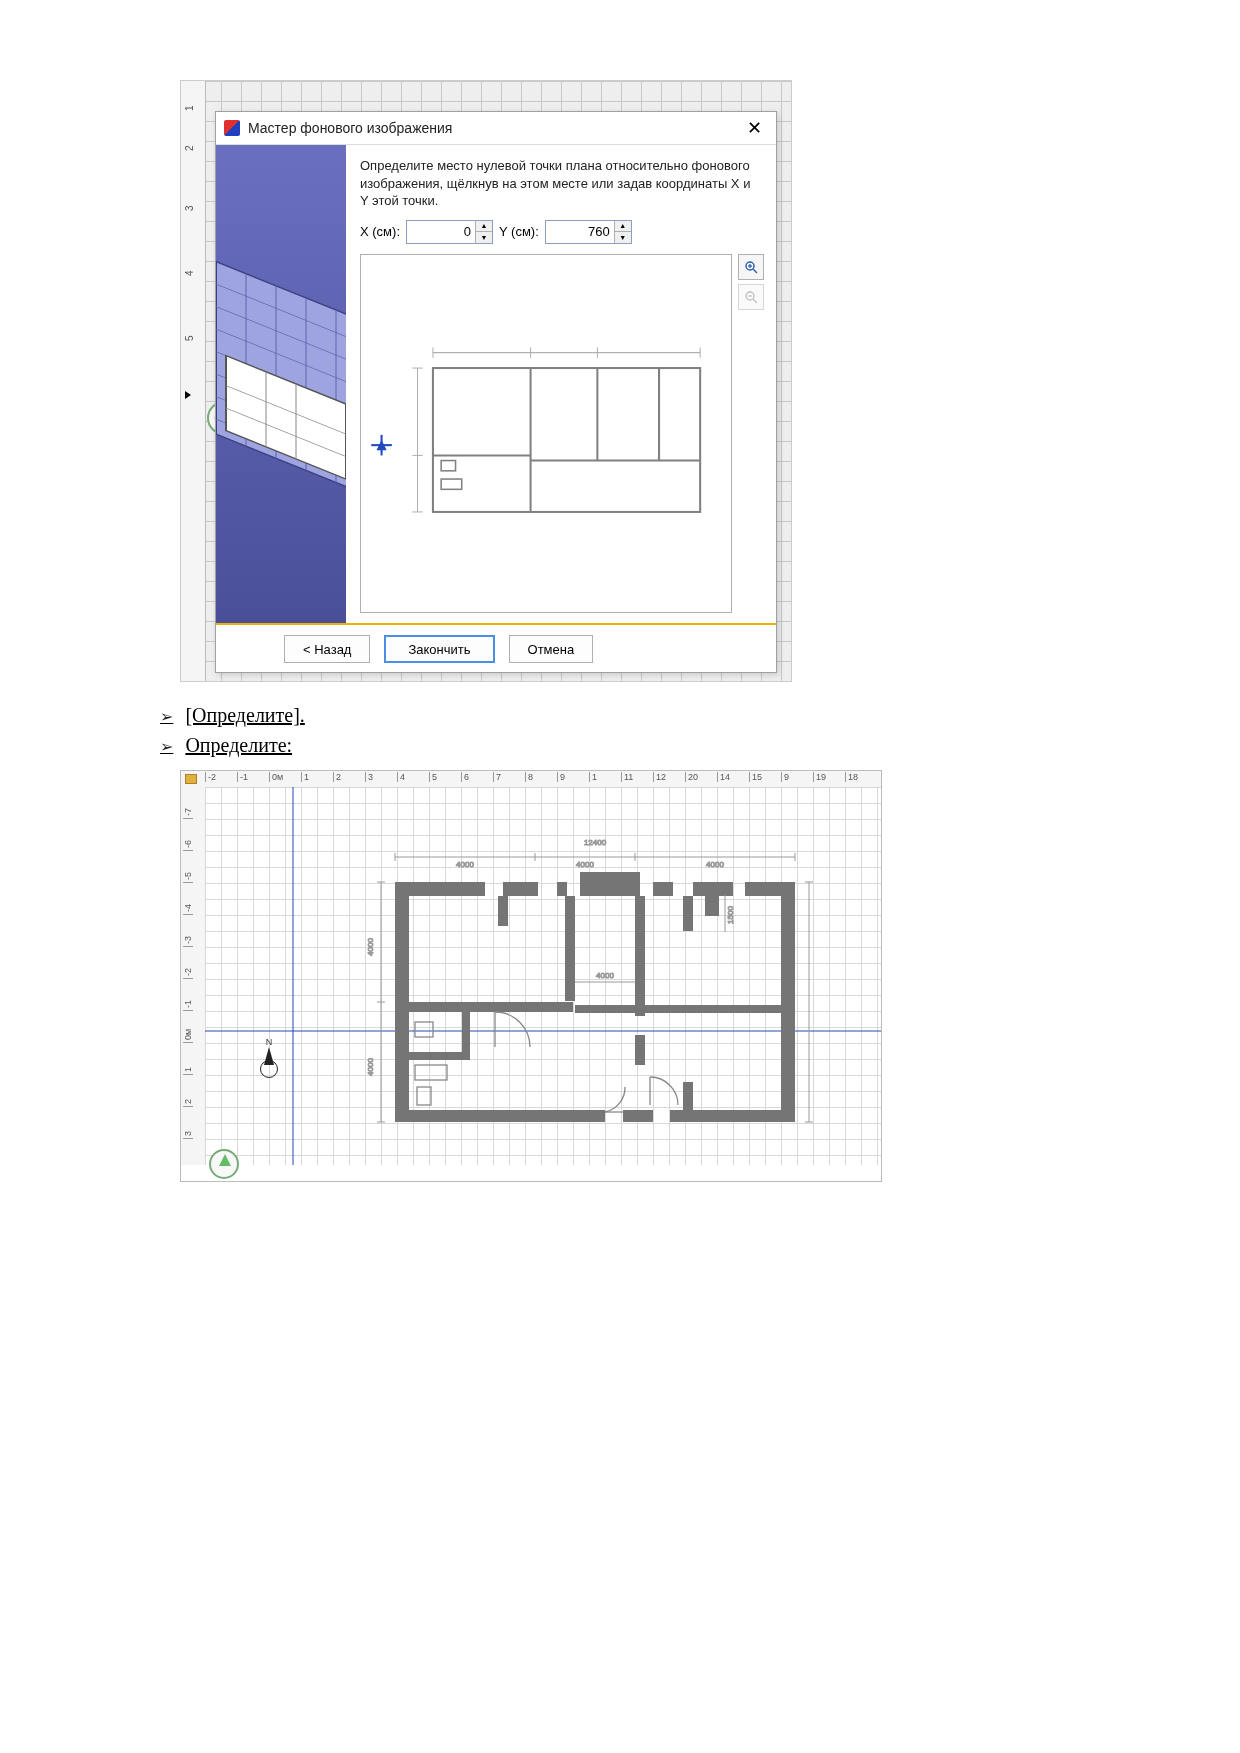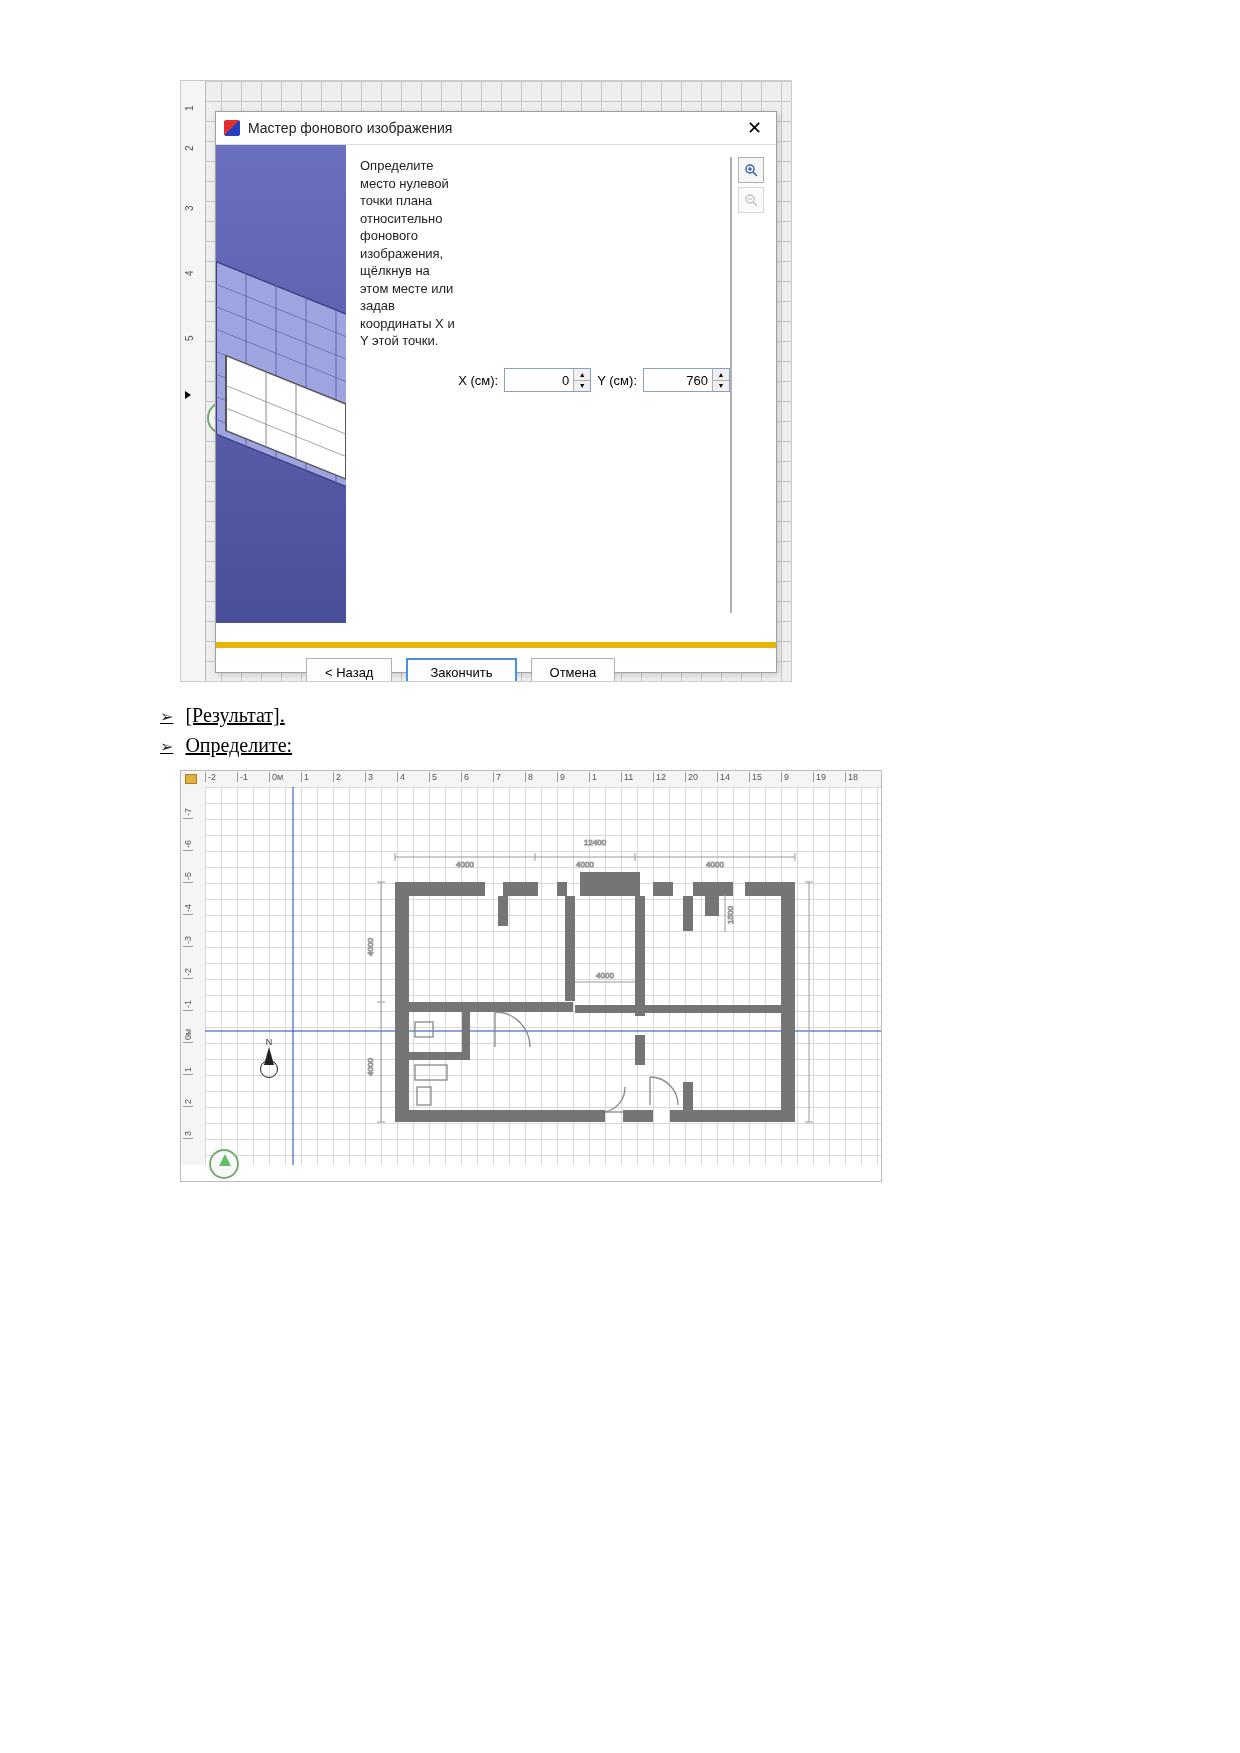--- a/index.html
+++ b/index.html
@@ -123,21 +123,21 @@
     width: 130px;
     background: #5a5faa;
     position: relative;
     overflow: hidden;
   }
   .dlg-side svg { position:absolute; inset:0; }
   .dlg-main {
     flex: 1;
     padding: 12px 14px 10px 14px;
     display: flex;
-    flex-direction: row;
+    flex-direction: column;
     justify-content: flex-end;
   }
   .instr {
     font-size: 13px;
     line-height: 1.35;
     color: #222;
     margin-bottom: 10px;
   }
   .coord-row {
     display: flex;
@@ -202,26 +202,25 @@
     width: 24px; height: 24px;
     border: 1px solid #b0b0b0;
     background: #f6f6f6;
     display: flex; align-items:center; justify-content:center;
     cursor: pointer;
   }
   .zoom-btn.disabled { opacity: 0.5; cursor: default; }
 
   .dlg-buttons {
     height: 48px;
-    border-top: 6px solid #eab308;
+    border-top: 2px solid #eab308;
     display: flex;
     align-items: center;
     gap: 14px;
-    padding-left: 90px;
-    margin-top: 19px;
+    padding-left: 68px;
   }
   .dlg-buttons button {
     height: 28px;
     padding: 0 18px;
     font-size: 13px;
     background: #fdfdfd;
     border: 1px solid #b0b0b0;
     cursor: pointer;
     font-family: inherit;
   }
@@ -488,21 +487,21 @@
         <button>&lt; Назад</button>
         <button class="primary">Закончить</button>
         <button>Отмена</button>
       </div>
     </div>
   </div>
 
   <div class="bullet-list">
     <div class="row">
       <span class="arrow">➢</span>
-      <span>[Результат].</span>
+      <span>[Определите].</span>
     </div>
     <div class="row">
       <span class="arrow">➢</span>
       <span>Определите:</span>
     </div>
   </div>
 
   <div class="shot2">
     <div class="shot2-corner"></div>
     <div class="shot2-ruler-top">

